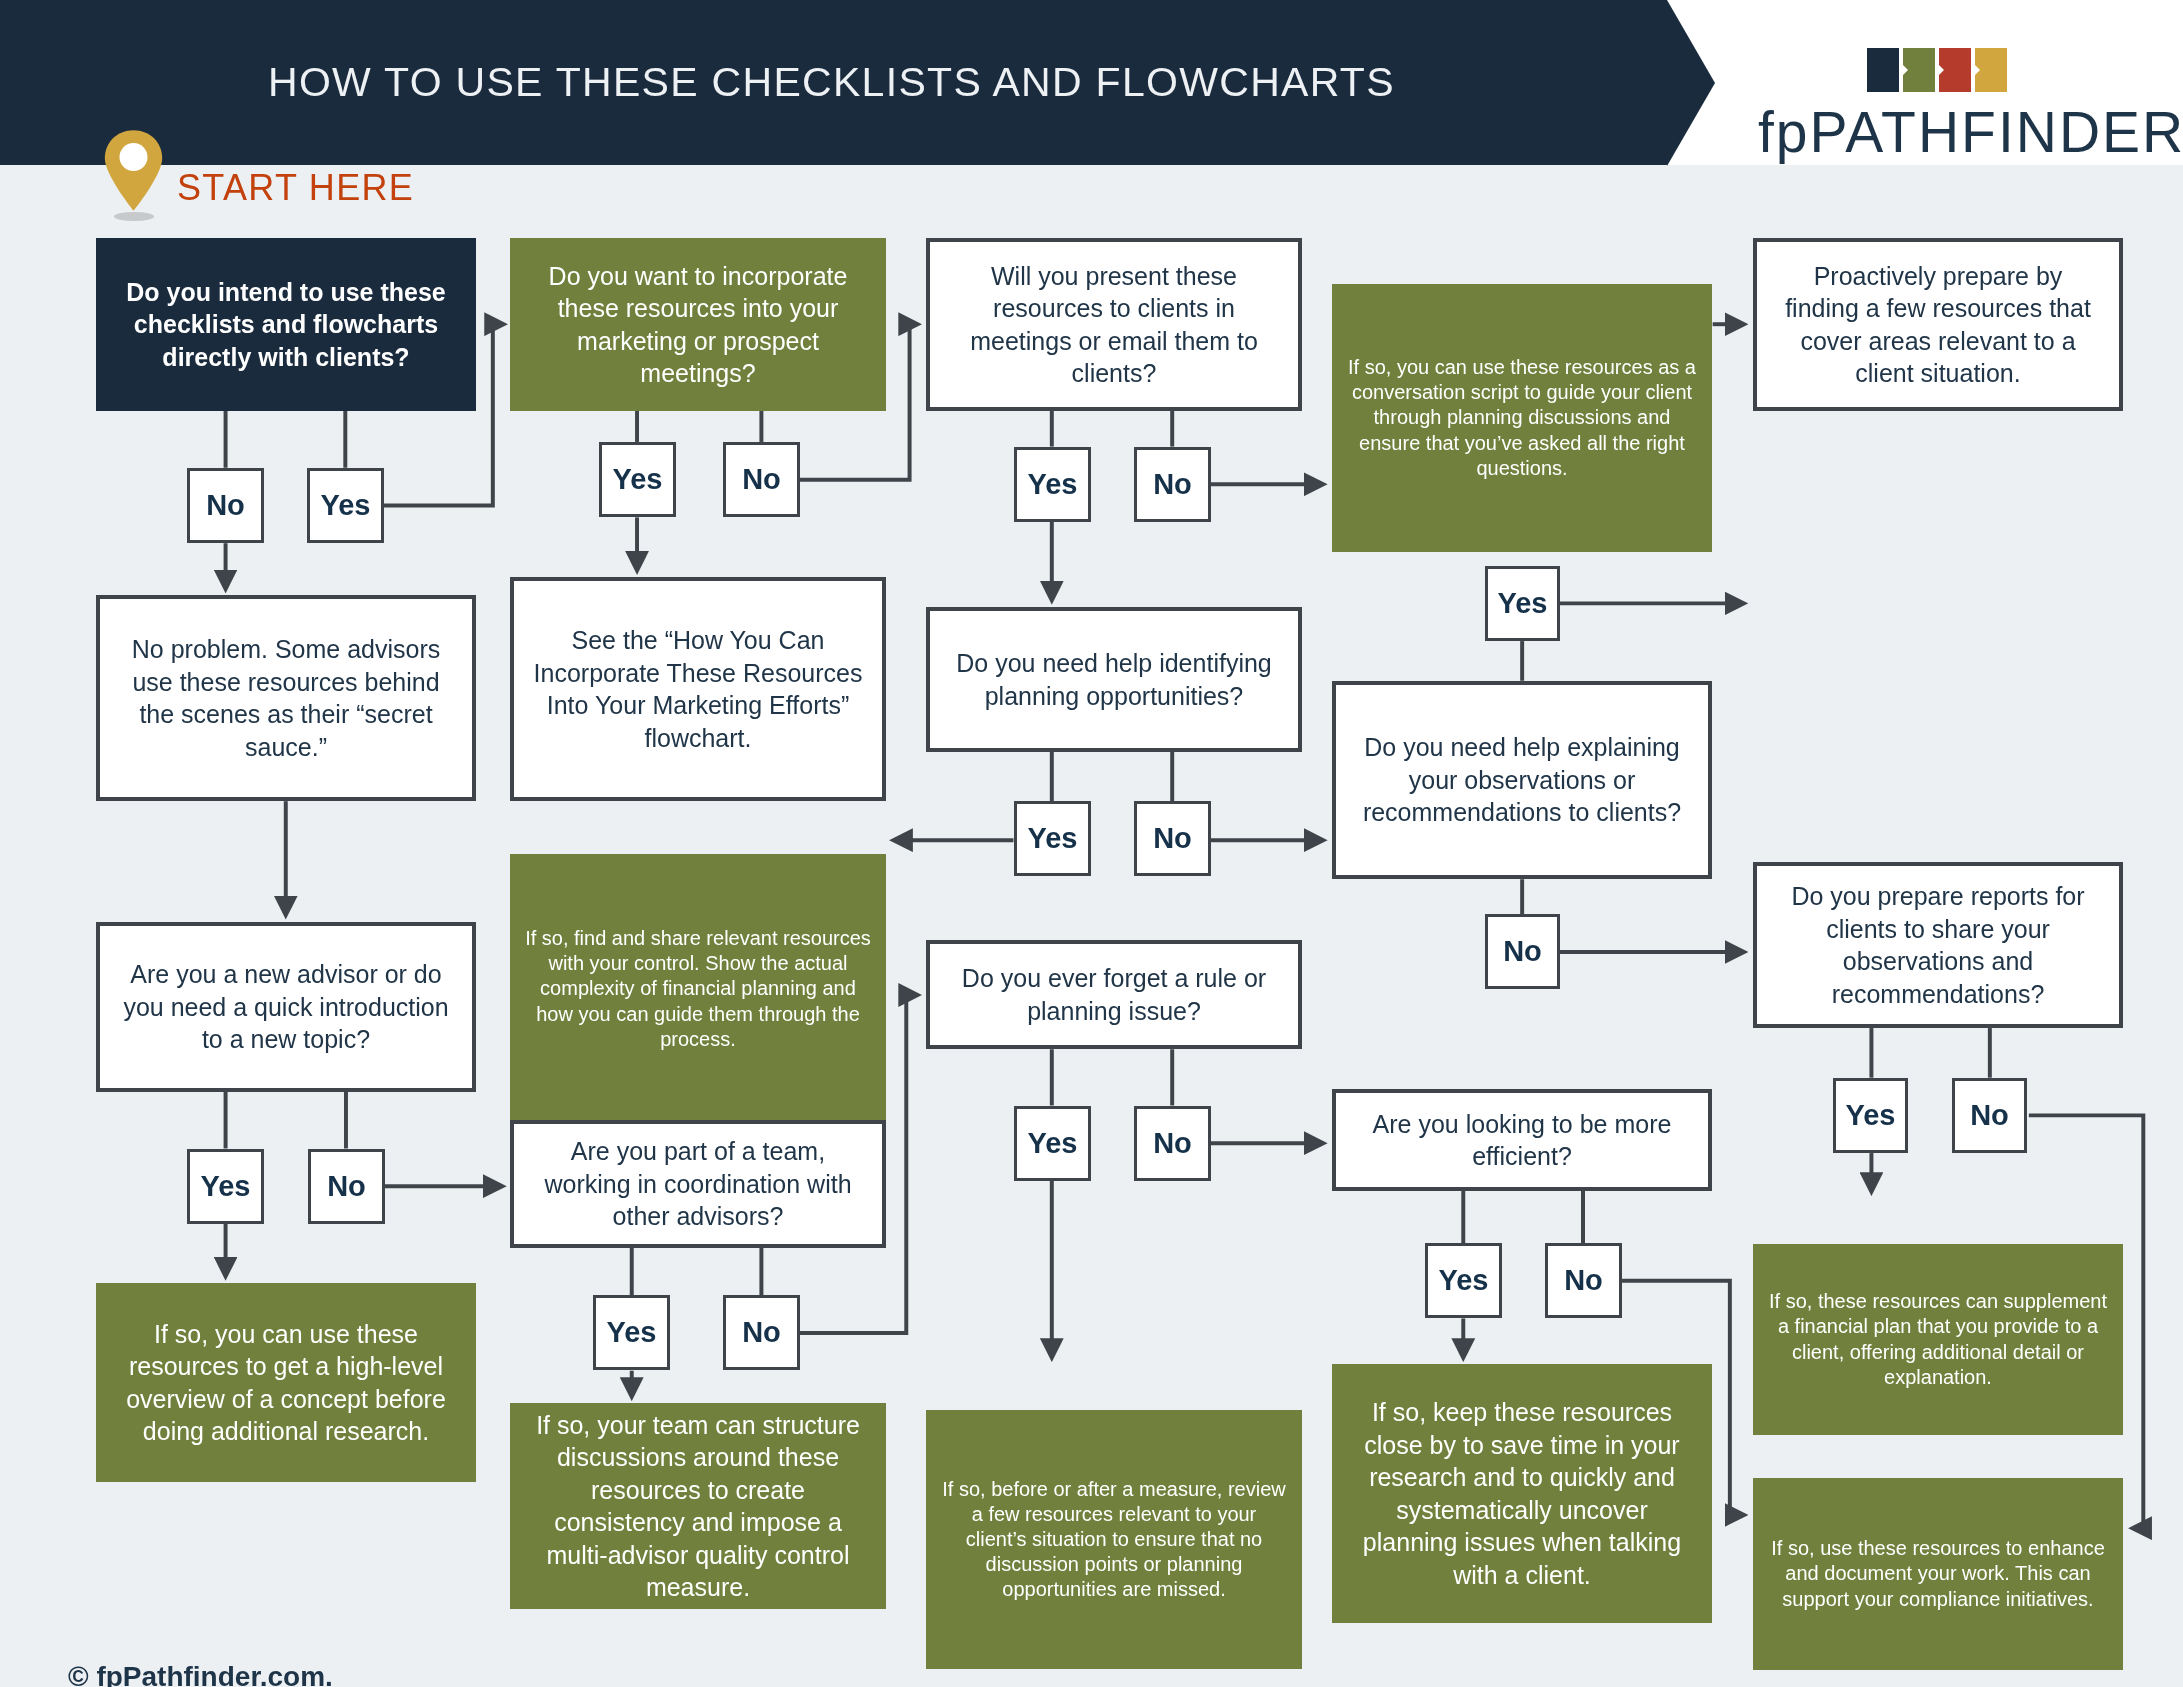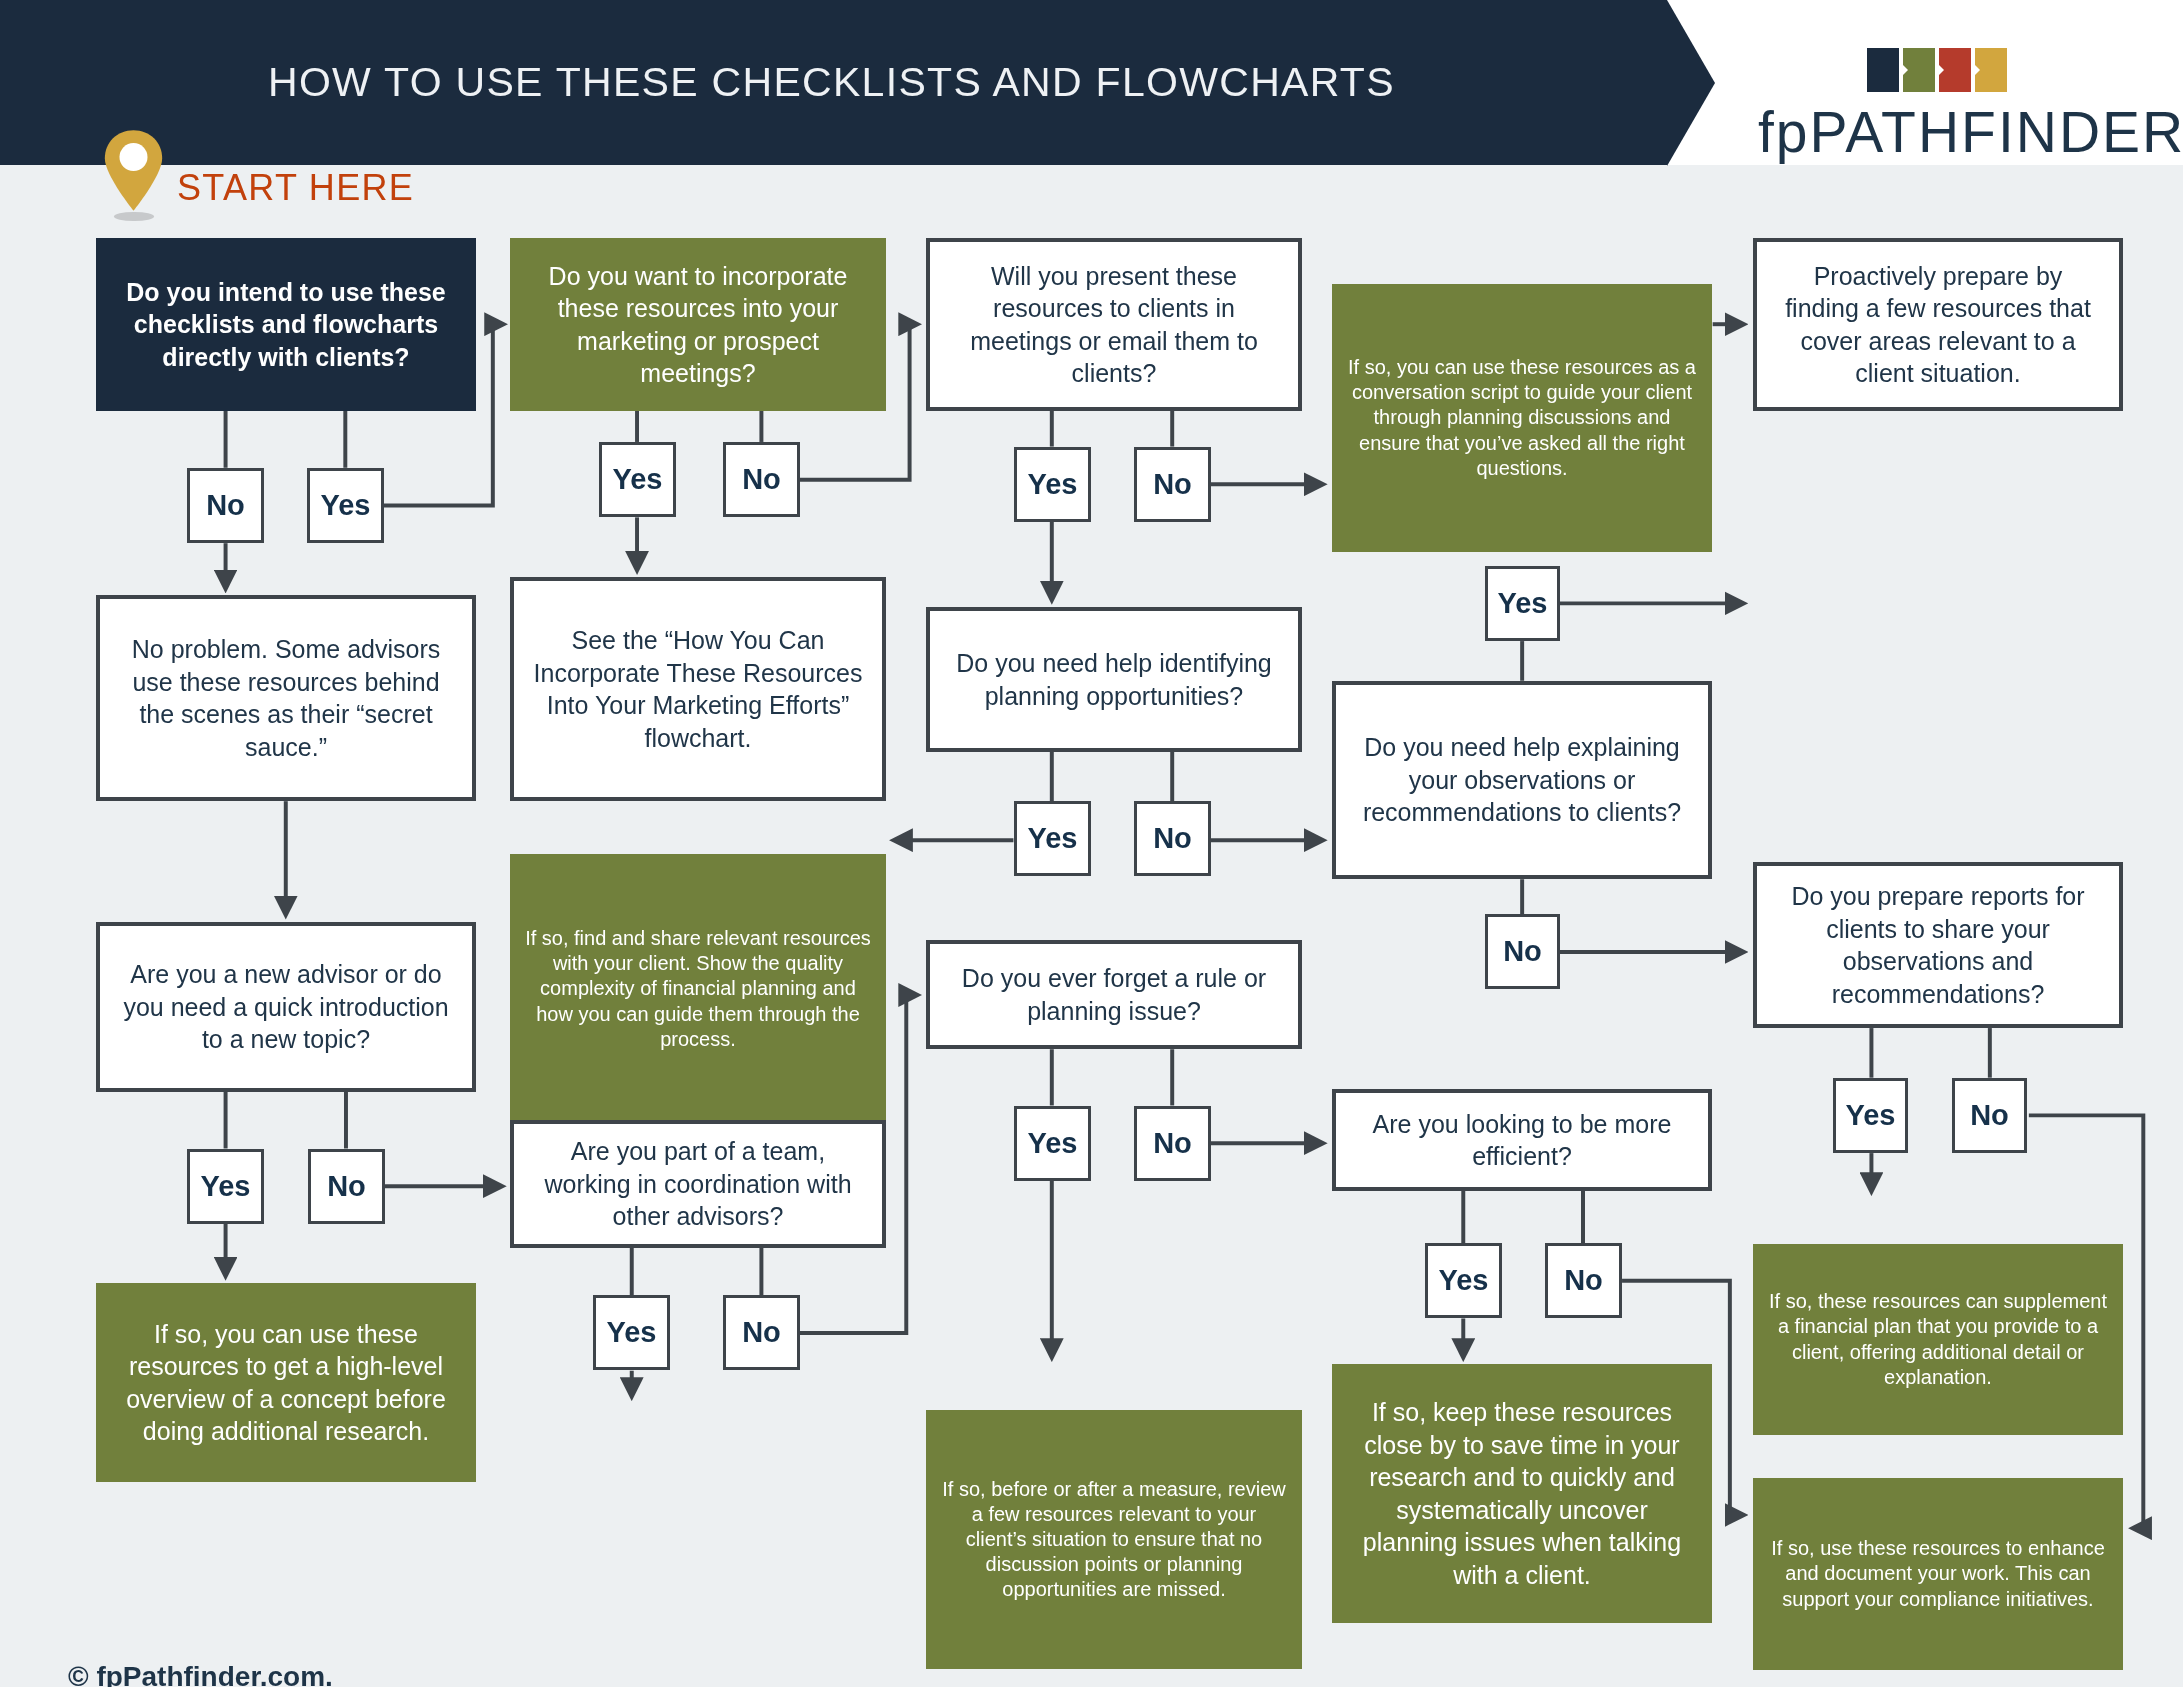--- a/index.html
+++ b/index.html
@@ -123,24 +123,25 @@
   <div class="box q-white" style="left:96px;top:595px;width:380px;height:206px">No problem. Some advisors use these resources behind the scenes as their “secret sauce.”</div>
   <div class="box q-white" style="left:96px;top:922px;width:380px;height:170px">Are you a new advisor or do you need a quick introduction to a new topic?</div>
   <div class="yn" style="left:187px;top:1149px">Yes</div>
   <div class="yn" style="left:308px;top:1149px">No</div>
   <div class="box a-green" style="left:96px;top:1283px;width:380px;height:199px">If so, you can use these resources to get a high-level overview of a concept before doing additional research.</div>
 
   <div class="box a-green" style="left:510px;top:238px;width:376px;height:173px">Do you want to incorporate these resources into your marketing or prospect meetings?</div>
   <div class="yn" style="left:599px;top:442px">Yes</div>
   <div class="yn" style="left:723px;top:442px">No</div>
   <div class="box q-white" style="left:510px;top:577px;width:376px;height:224px">See the “How You Can Incorporate These Resources Into Your Marketing Efforts” flowchart.</div>
-  <div class="box a-green condensed" style="left:510px;top:808px;width:376px;height:270px">If so, find and share relevant resources with your client. Show the quality complexity of financial planning and how you can guide them through the process.</div>
+  <div class="box a-green condensed" style="left:510px;top:808px;width:376px;height:270px">If so, find and share relevant resources with your control. Show the actual complexity of financial planning and how you can guide them through the process.</div>
   <div class="box q-white" style="left:510px;top:1120px;width:376px;height:128px">Are you part of a team, working in coordination with other advisors?</div>
   <div class="yn" style="left:593px;top:1295px">Yes</div>
   <div class="yn" style="left:723px;top:1295px">No</div>
+  <div class="box a-green" style="left:510px;top:1403px;width:376px;height:206px">If so, your team can structure discussions around these resources to create consistency and impose a multi-advisor quality control measure.</div>
 
   <div class="box q-white" style="left:926px;top:238px;width:376px;height:173px">Will you present these resources to clients in meetings or email them to clients?</div>
   <div class="yn" style="left:1014px;top:447px">Yes</div>
   <div class="yn" style="left:1134px;top:447px">No</div>
   <div class="box q-white" style="left:926px;top:607px;width:376px;height:145px">Do you need help identifying planning opportunities?</div>
   <div class="yn" style="left:1014px;top:801px">Yes</div>
   <div class="yn" style="left:1134px;top:801px">No</div>
   <div class="box q-white" style="left:926px;top:940px;width:376px;height:109px">Do you ever forget a rule or planning issue?</div>
   <div class="yn" style="left:1014px;top:1106px">Yes</div>
   <div class="yn" style="left:1134px;top:1106px">No</div>

